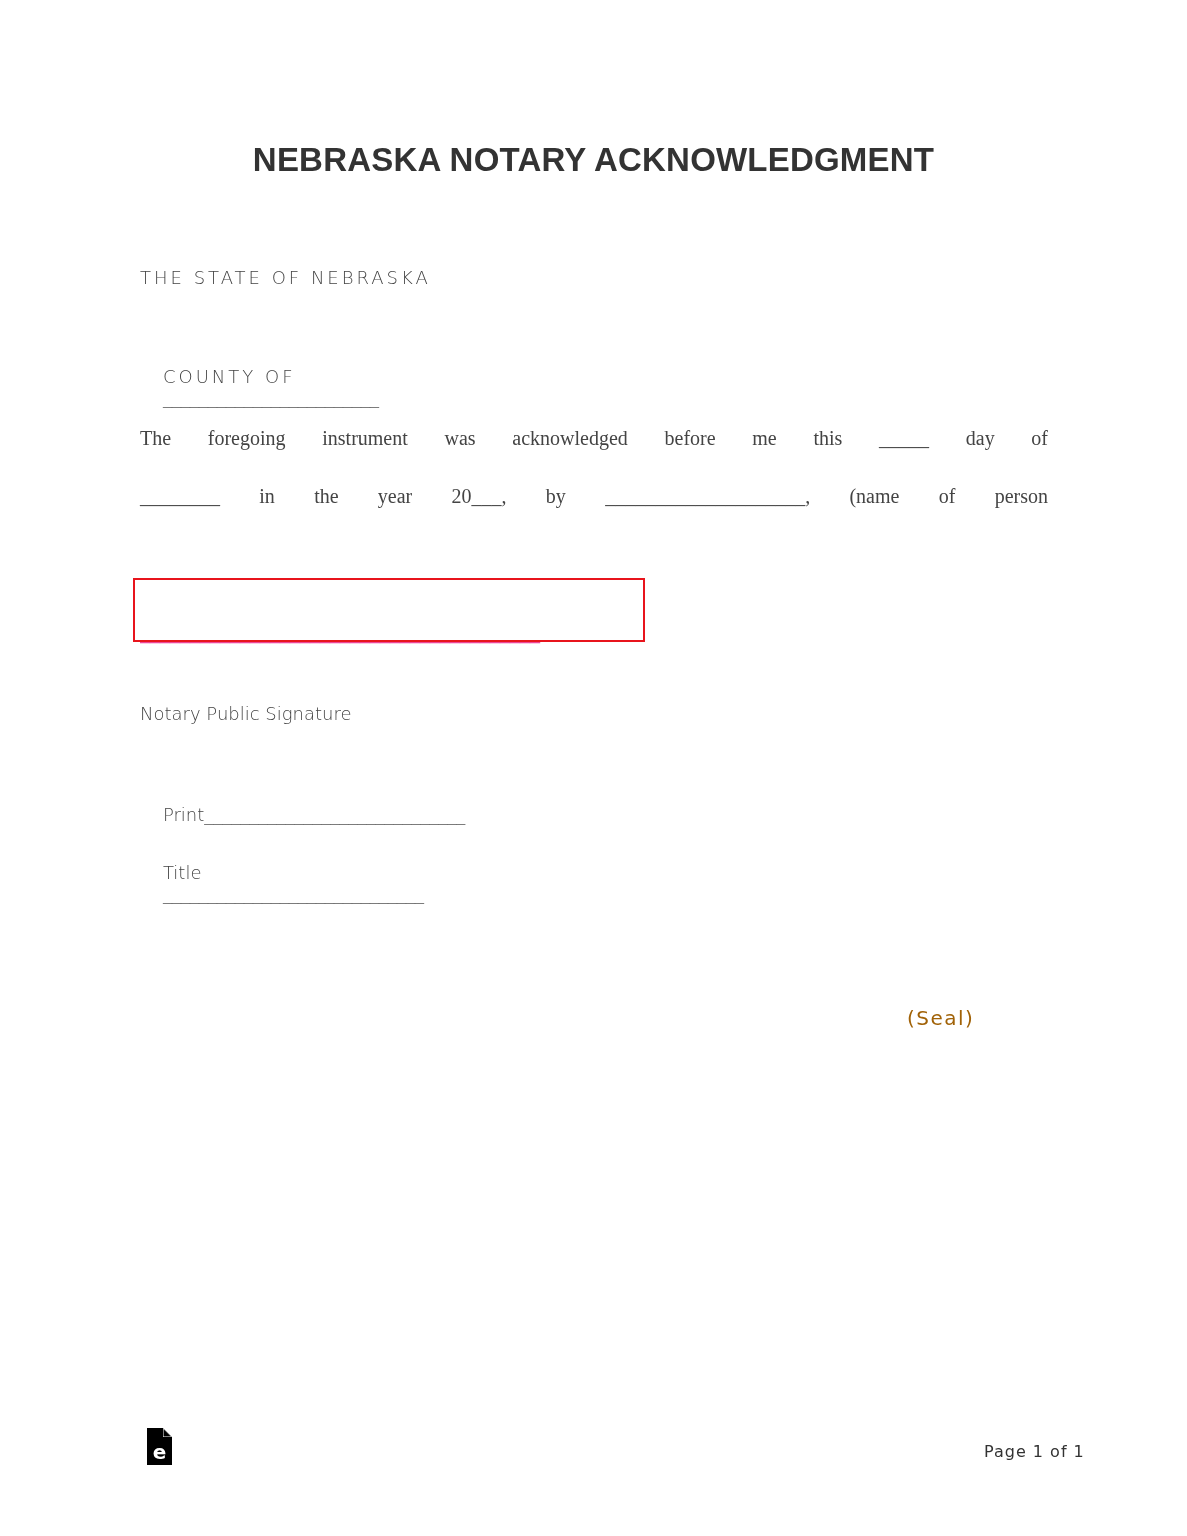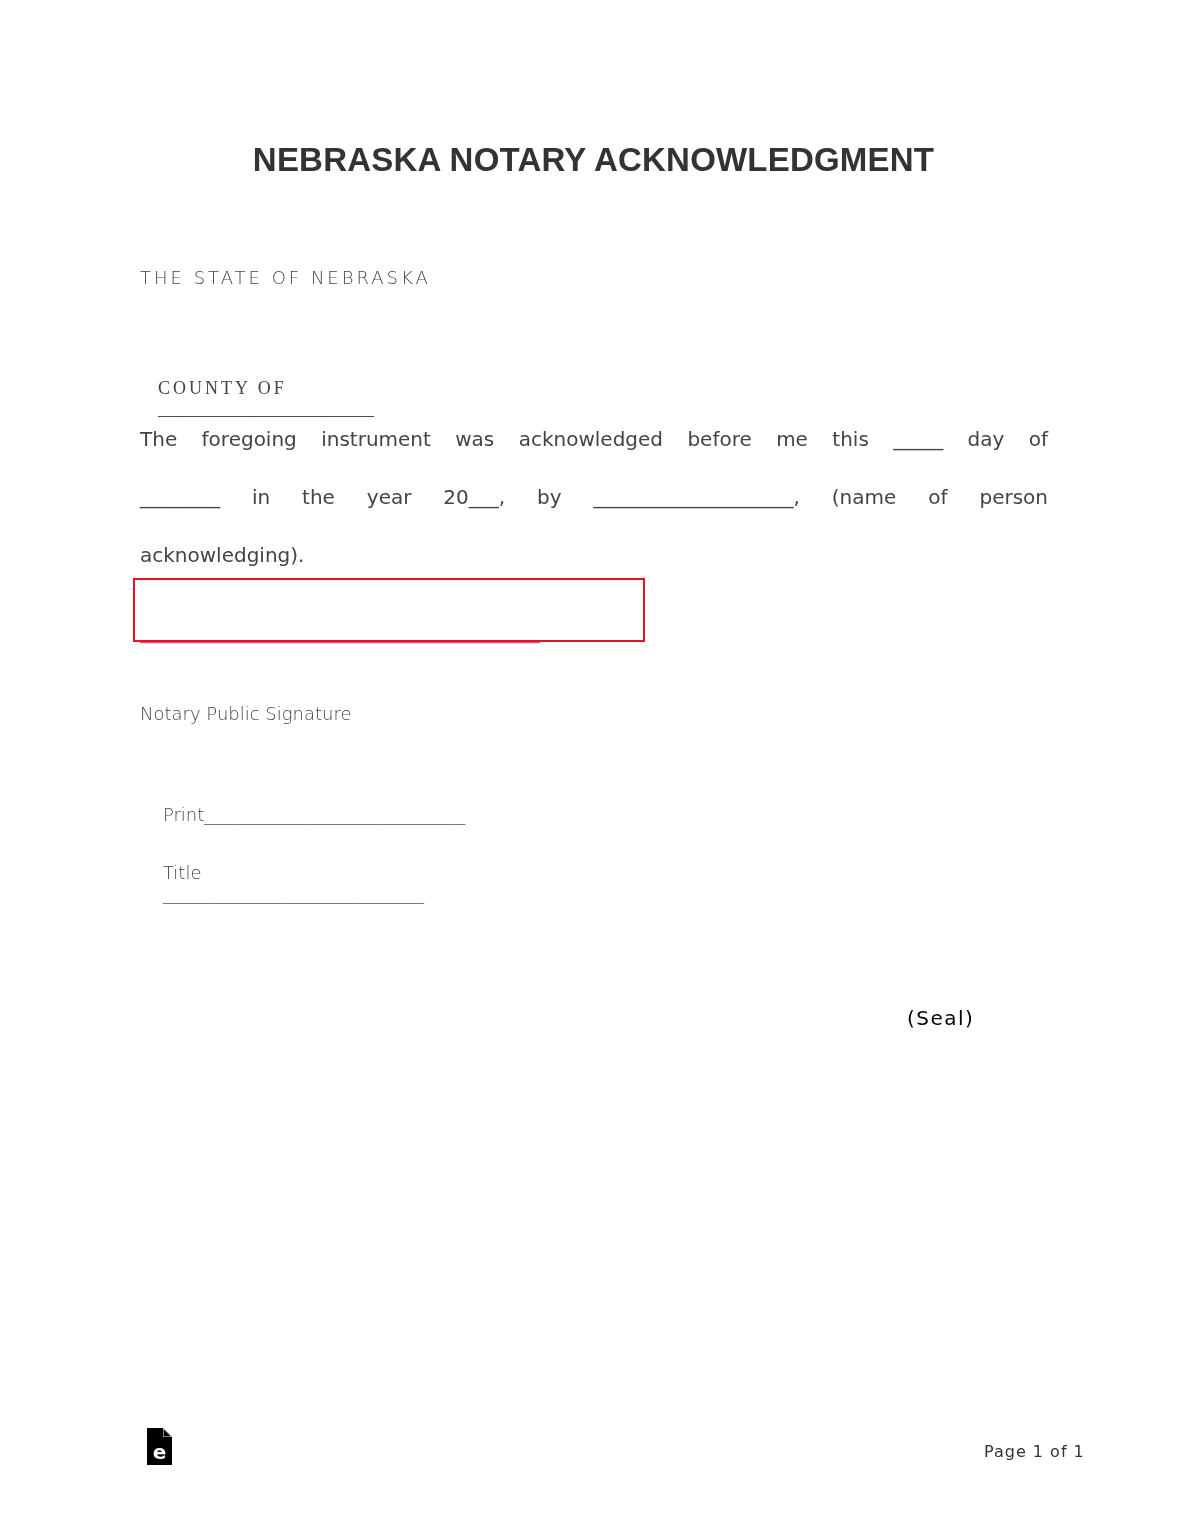--- a/index.html
+++ b/index.html
@@ -45,20 +45,21 @@
     }
     .para {
       position: absolute;
       left: 140px;
       width: 908px;
       font-size: 20px;
       color: #444444;
       text-align: justify;
       text-align-last: justify;
       white-space: nowrap;
+      font-family: Liberation Serif, serif;
     }
     .para.last {
       text-align-last: left;
     }
     .sig-box {
       position: absolute;
       left: 133px;
       top: 578px;
       width: 512px;
       height: 64px;
@@ -74,21 +75,21 @@
       color: #ec4899;
       white-space: nowrap;
       overflow: hidden;
       letter-spacing: 0px;
     }
     .seal {
       position: absolute;
       left: 907px;
       top: 1006px;
       font-size: 20px;
-      color: #000000;
+      color: #a16207;
       letter-spacing: 1.5px;
     }
     .logo {
       position: absolute;
       left: 147px;
       top: 1428px;
       width: 25px;
       height: 37px;
     }
     .page-num {
@@ -103,28 +104,27 @@
   </style>
 </head>
 <body>
 
 <div class="page">
 
   <div class="title">NEBRASKA NOTARY ACKNOWLEDGMENT</div>
 
   <div class="line spaced" style="top:267px;">THE STATE OF NEBRASKA</div>
 
-  <div class="line" style="top:357px;font-family:Liberation Serif, serif;">
+  <div class="line" style="top:345px;">
     <span class="spaced">COUNTY OF</span>
     <span>________________________</span>
   </div>
 
   <div class="para" style="top:427px;">The foregoing instrument was acknowledged before me this _____ day of</div>
   <div class="para" style="top:485px;">________ in the year 20___, by ____________________, (name of person</div>
-  <div class="para last" style="top:543px;">acknowledging).</div>
 
   <div class="sig-line">________________________________________</div>
   <div class="sig-box"></div>
 
   <div class="line" style="top:703px;">Notary Public Signature</div>
 
   <div class="line" style="top:783px;">
     <span>Print</span><span>_____________________________</span>
   </div>
 

